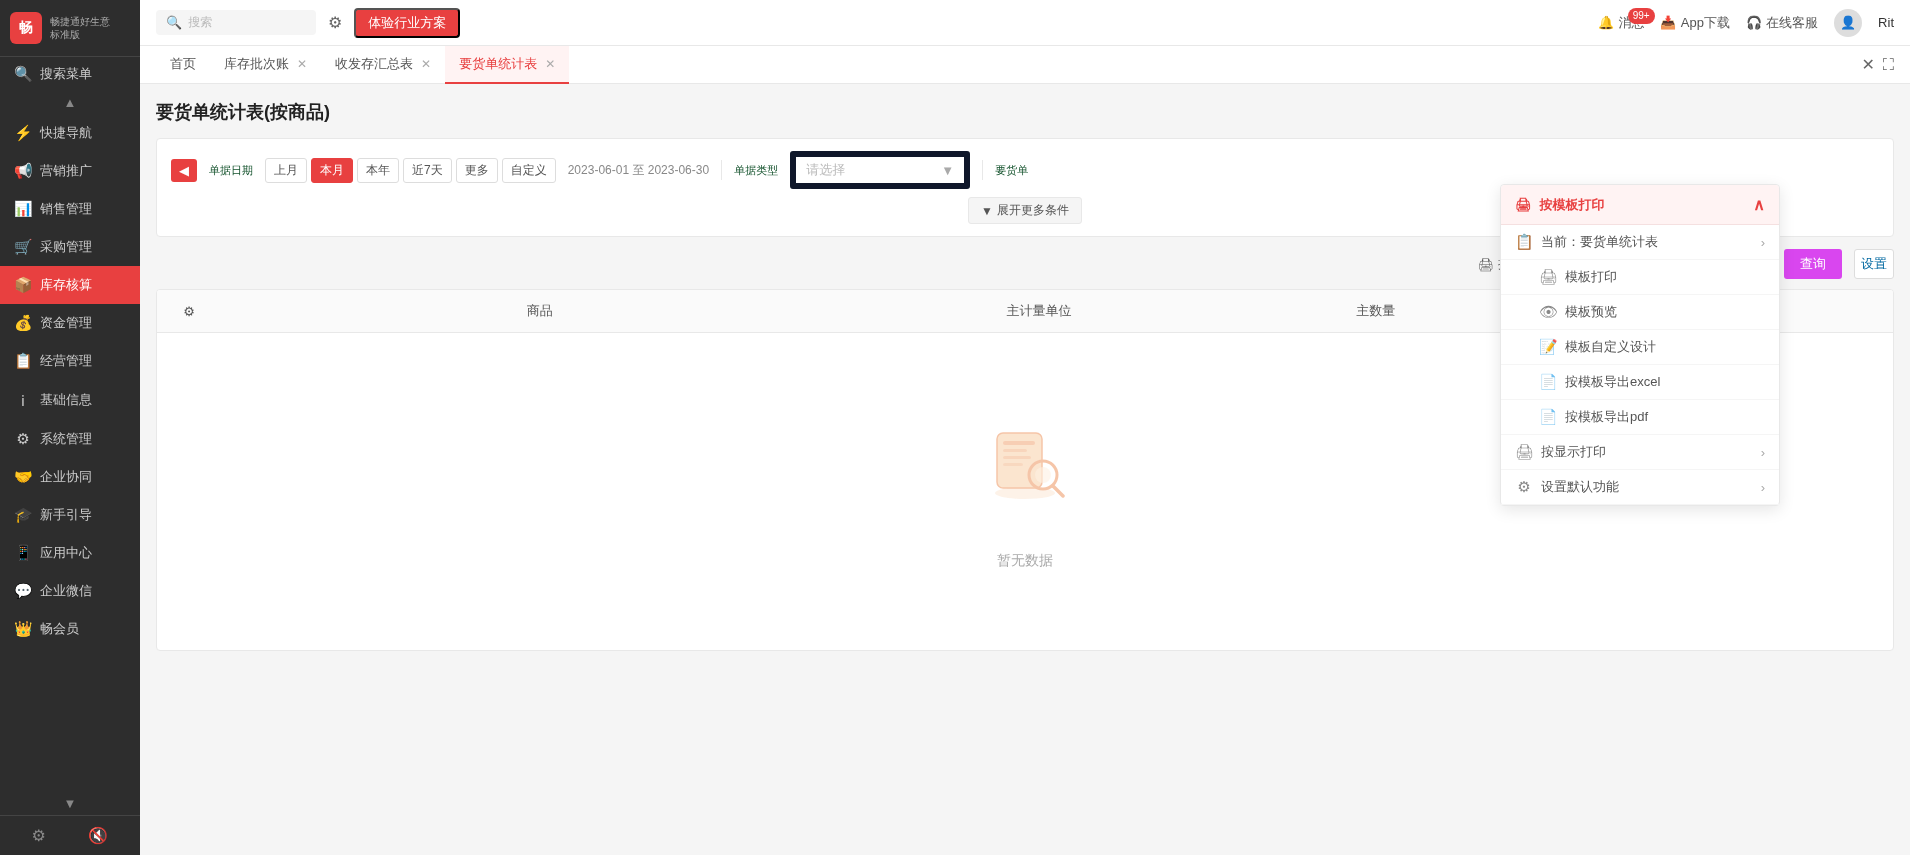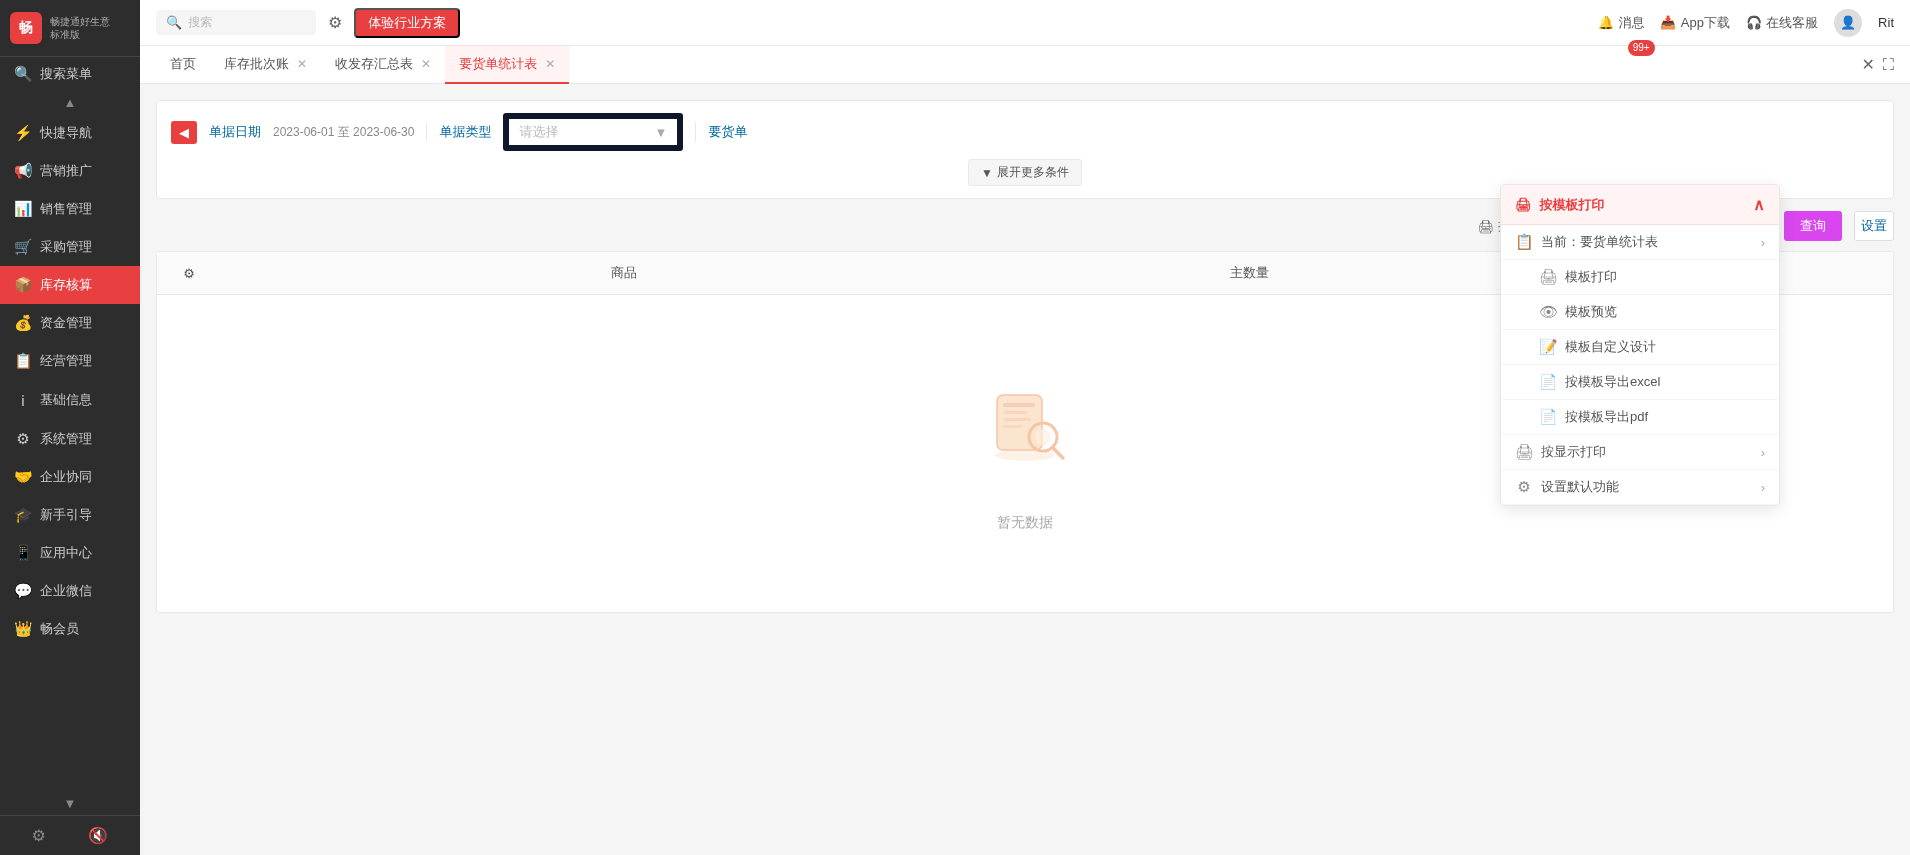--- a/index.html
+++ b/index.html
@@ -83,21 +83,21 @@
     }
     .topbar-right {
       margin-left: auto; display: flex; align-items: center; gap: 16px; color: #555;
     }
     .topbar-right .badge-item {
       display: flex; align-items: center; gap: 4px; cursor: pointer; position: relative;
     }
     .badge-num {
       background: #e84040; color: #fff; border-radius: 10px;
       font-size: 10px; padding: 0 5px; line-height: 16px; position: absolute;
-      top: -6px; right: -10px; margin-top: 32px;
+      top: -6px; right: -10px;
     }
     .avatar-circle {
       width: 28px; height: 28px; border-radius: 50%;
       background: #ddd; display: flex; align-items: center; justify-content: center;
       color: #666; font-size: 13px;
     }
 
     
     .tabbar {
       background: #fff;
@@ -135,21 +135,21 @@
       background: #fff; border: 1px solid #e8e8e8; border-radius: 4px;
       padding: 12px 14px; margin-bottom: 12px;
     }
     .filter-row {
       display: flex; align-items: center; gap: 12px; flex-wrap: wrap;
     }
     .filter-arrow {
       background: #e84040; color: #fff; border: none; border-radius: 3px;
       padding: 4px 8px; cursor: pointer; font-size: 13px;
     }
-    .filter-label { color: #0369a1; font-size: 13px; white-space: nowrap; }
+    .filter-label { color: #14532d; font-size: 11px; white-space: nowrap; }
     .date-btns { display: flex; gap: 4px; align-items: center; }
     .date-btn {
       padding: 3px 8px; border: 1px solid #ddd; border-radius: 3px;
       background: #fff; cursor: pointer; font-size: 12px; color: #555;
     }
     .date-btn.active { background: #e84040; color: #fff; border-color: #e84040; }
     .date-range { font-size: 12px; color: #888; }
     .filter-divider { width: 1px; height: 20px; background: #e8e8e8; }
     .filter-select {
       display: flex; align-items: center; gap: 6px;
@@ -370,25 +370,34 @@
       <span class="tab-close">✕</span>
     </div>
     <div class="tabbar-right">
       <span class="tabbar-close">✕</span>
       <span class="tabbar-expand">⛶</span>
     </div>
   </div>
 
   <div class="content">
 
+    <div class="page-title">要货单统计表(按商品)</div>
 
     <div class="filter-bar">
       <div class="filter-row">
         <button class="filter-arrow">◀</button>
         <span class="filter-label">单据日期</span>
+        <div class="date-btns">
+          <button class="date-btn">上月</button>
+          <button class="date-btn active">本月</button>
+          <button class="date-btn">本年</button>
+          <button class="date-btn">近7天</button>
+          <button class="date-btn">更多</button>
+          <button class="date-btn">自定义</button>
+        </div>
         <span class="date-range">2023-06-01 至 2023-06-30</span>
         <div class="filter-divider"></div>
         <span class="filter-label">单据类型</span>
         <div class="filter-select">
           <span class="filter-select-label" style="color:#bbb;">请选择</span>
           <span class="filter-select-arrow">▼</span>
         </div>
         <div class="filter-divider"></div>
         <span class="filter-label">要货单</span>
       </div>
@@ -418,20 +427,21 @@
         <span>刷新</span>
       </div>
       <button class="toolbar-btn-red">查询</button>
       <button class="toolbar-btn-outline">设置</button>
     </div>
 
     <div class="table-area">
       <div class="table-header">
         <div class="th">⚙</div>
         <div class="th product">商品</div>
+        <div class="th">主计量单位</div>
         <div class="th">主数量</div>
         <div class="th">零售金额</div>
       </div>
 
       <div class="empty-area">
         <div class="empty-icon">
           
           <svg width="100" height="100" viewBox="0 0 100 100" xmlns="http://www.w3.org/2000/svg">
             <ellipse cx="50" cy="80" rx="30" ry="6" fill="#f5c9a0" opacity="0.4"></ellipse>
             <rect x="22" y="20" width="45" height="55" rx="6" fill="#f9d4b0" stroke="#f0a070" stroke-width="1.5"></rect>

